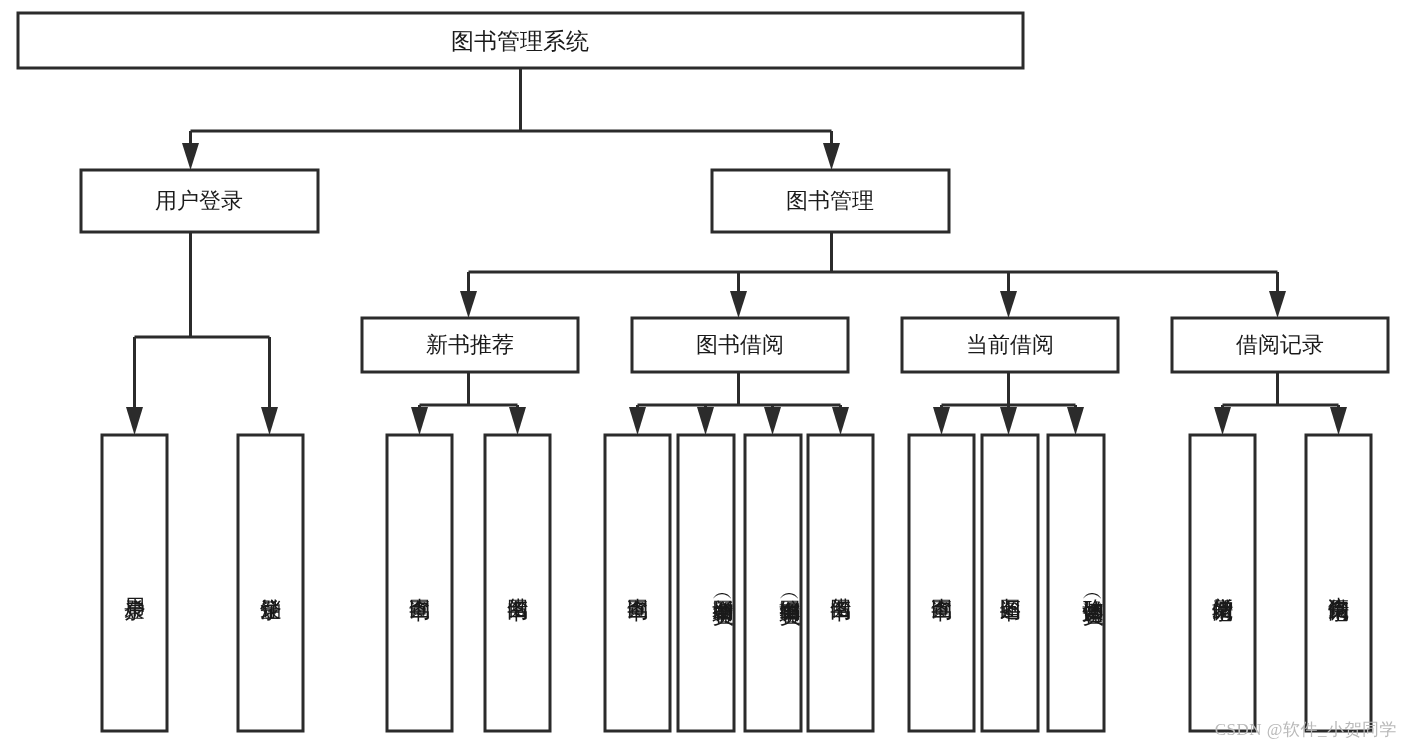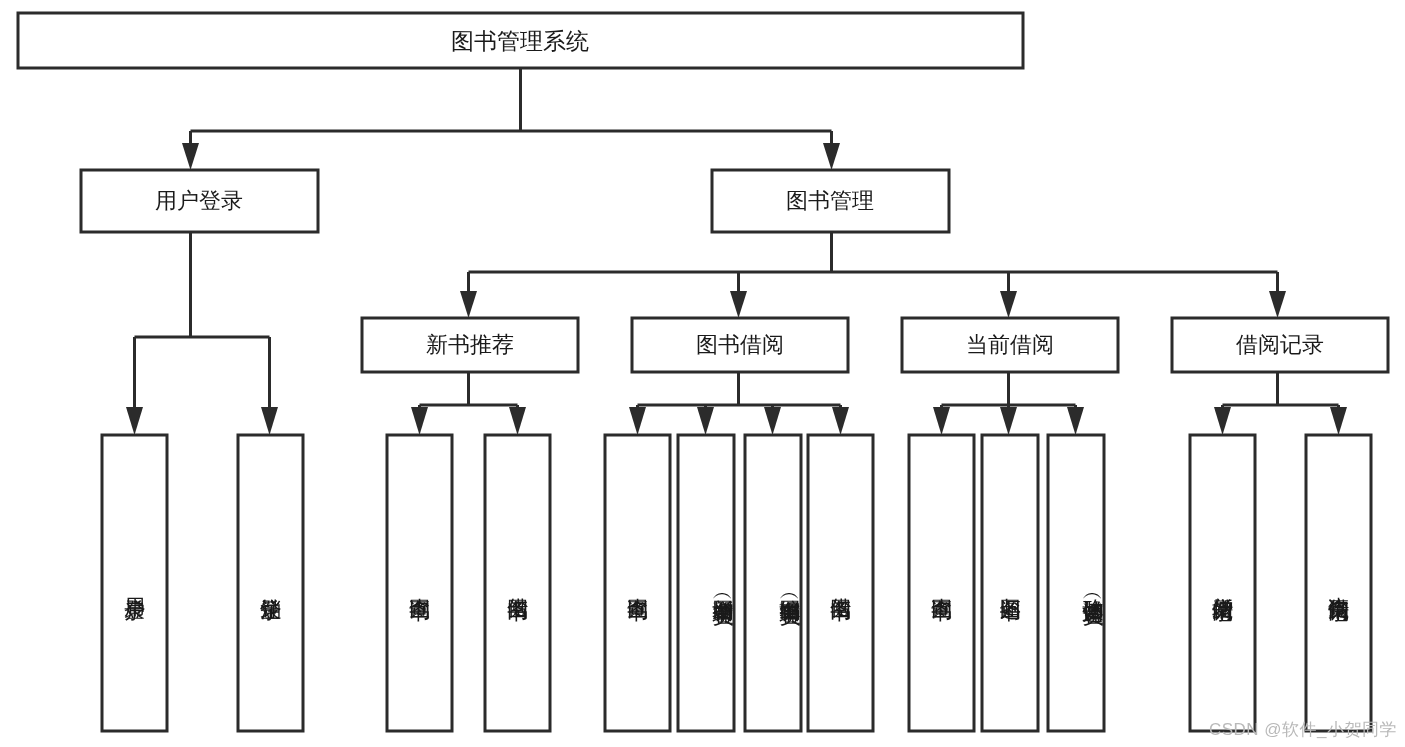--- a/index.html
+++ b/index.html
@@ -60,21 +60,21 @@
     color: #1a1a1a;
     letter-spacing: 1px;
     text-align: center;
     white-space: nowrap;
     pointer-events: none;
   }
   .watermark {
     position: absolute;
     right: 8px;
     bottom: 6px;
-    font-family: Liberation Sans, sans-serif;
+    font-family: Liberation Serif, serif;
     font-size: 17px;
     color: #b9b9b9;
     letter-spacing: 0.5px;
     white-space: nowrap;
   }
 </style>
 </head>
 <body>
 
 <svg id="diagram" viewBox="0 0 1405 747">

